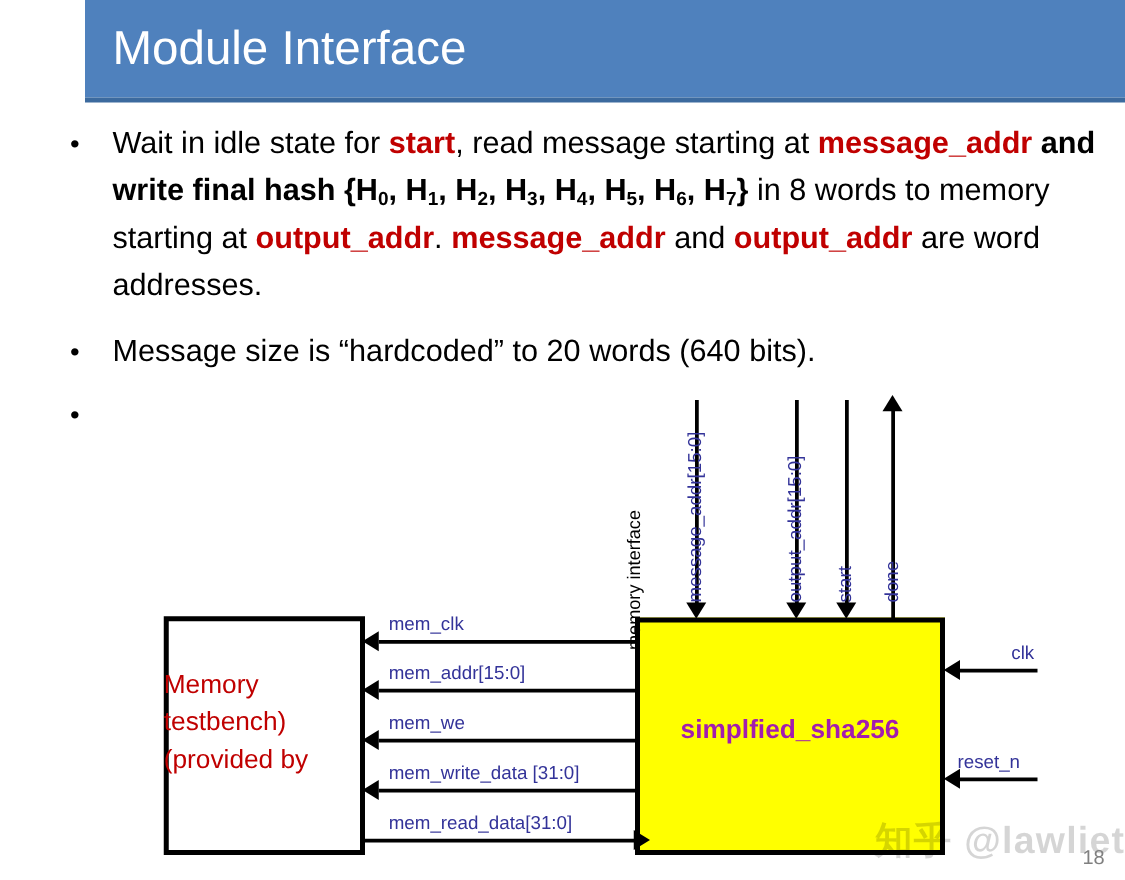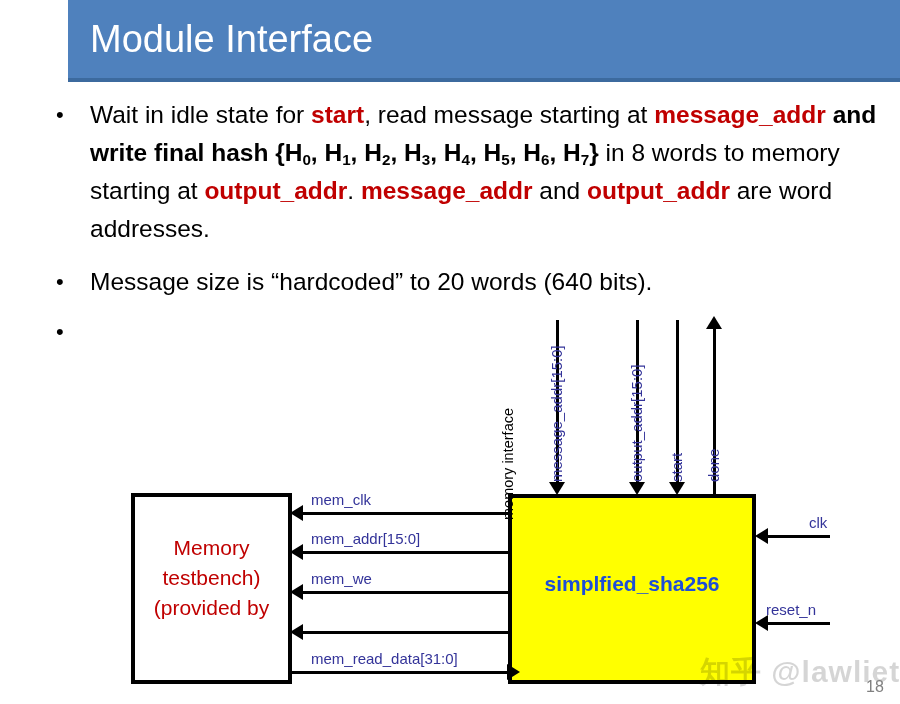--- a/index.html
+++ b/index.html
@@ -26,28 +26,28 @@
   .bk{font-weight:bold;color:#000;}
   sub{font-size:0.62em;line-height:0;vertical-align:-0.28em;font-weight:bold;}
 
   
   #diagram{position:absolute;left:0;top:0;width:900px;height:704px;pointer-events:none;}
   .dg{position:absolute;}
 
   
   #memory-box{left:131px;top:493px;width:161px;height:191px;
       border:4px solid #000;background:#fff;box-sizing:border-box;}
-  #memory-label{left:131px;top:533px;width:161px;text-align:center;
+  #memory-label{left:131px;top:533px;width:161px;
       color:#C00000;font-size:21px;line-height:30px;}
 
   
   #sha-box{left:508px;top:494px;width:248px;height:190px;
       border:4px solid #000;background:#FFFF00;box-sizing:border-box;}
   #sha-label{left:508px;top:572px;width:248px;text-align:center;
-      color:#1d4ed8;font-size:21px;font-weight:bold;}
+      color:#a21caf;font-size:21px;font-weight:bold;}
   #mem-iface-label{left:500px;top:520px;width:140px;color:#000;font-size:14.5px;
       transform:rotate(-90deg);transform-origin:left top;
       white-space:nowrap;text-align:left;}
 
   
   .hline{height:3px;background:#000;}
   .sig-label{color:#333399;font-size:15px;white-space:nowrap;}
   .arrow-left,.arrow-right{width:0;height:0;border-top:8px solid transparent;
       border-bottom:8px solid transparent;}
   .arrow-left{border-right:13px solid #000;}
@@ -114,20 +114,21 @@
   <div class="dg arrow-left" style="left:290px;top:505px;"></div>
 
   <div class="dg sig-label" style="left:311px;top:530px;">mem_addr[15:0]</div>
   <div class="dg hline" style="left:303px;top:551px;width:206px;"></div>
   <div class="dg arrow-left" style="left:290px;top:544px;"></div>
 
   <div class="dg sig-label" style="left:311px;top:570px;">mem_we</div>
   <div class="dg hline" style="left:303px;top:591px;width:206px;"></div>
   <div class="dg arrow-left" style="left:290px;top:584px;"></div>
 
+  <div class="dg sig-label" style="left:311px;top:610px;">mem_write_data [31:0]</div>
   <div class="dg hline" style="left:303px;top:631px;width:206px;"></div>
   <div class="dg arrow-left" style="left:290px;top:624px;"></div>
 
   <div class="dg sig-label" style="left:311px;top:650px;">mem_read_data[31:0]</div>
   <div class="dg hline" style="left:292px;top:671px;width:216px;"></div>
   <div class="dg arrow-right" style="left:507px;top:664px;"></div>
 
   <div class="dg vline" style="left:556px;top:320px;height:163px;"></div>
   <div class="dg arrow-down" style="left:549px;top:482px;"></div>
   <div class="dg vlabel" style="left:548px;top:482px;">message_addr[15:0]</div>

